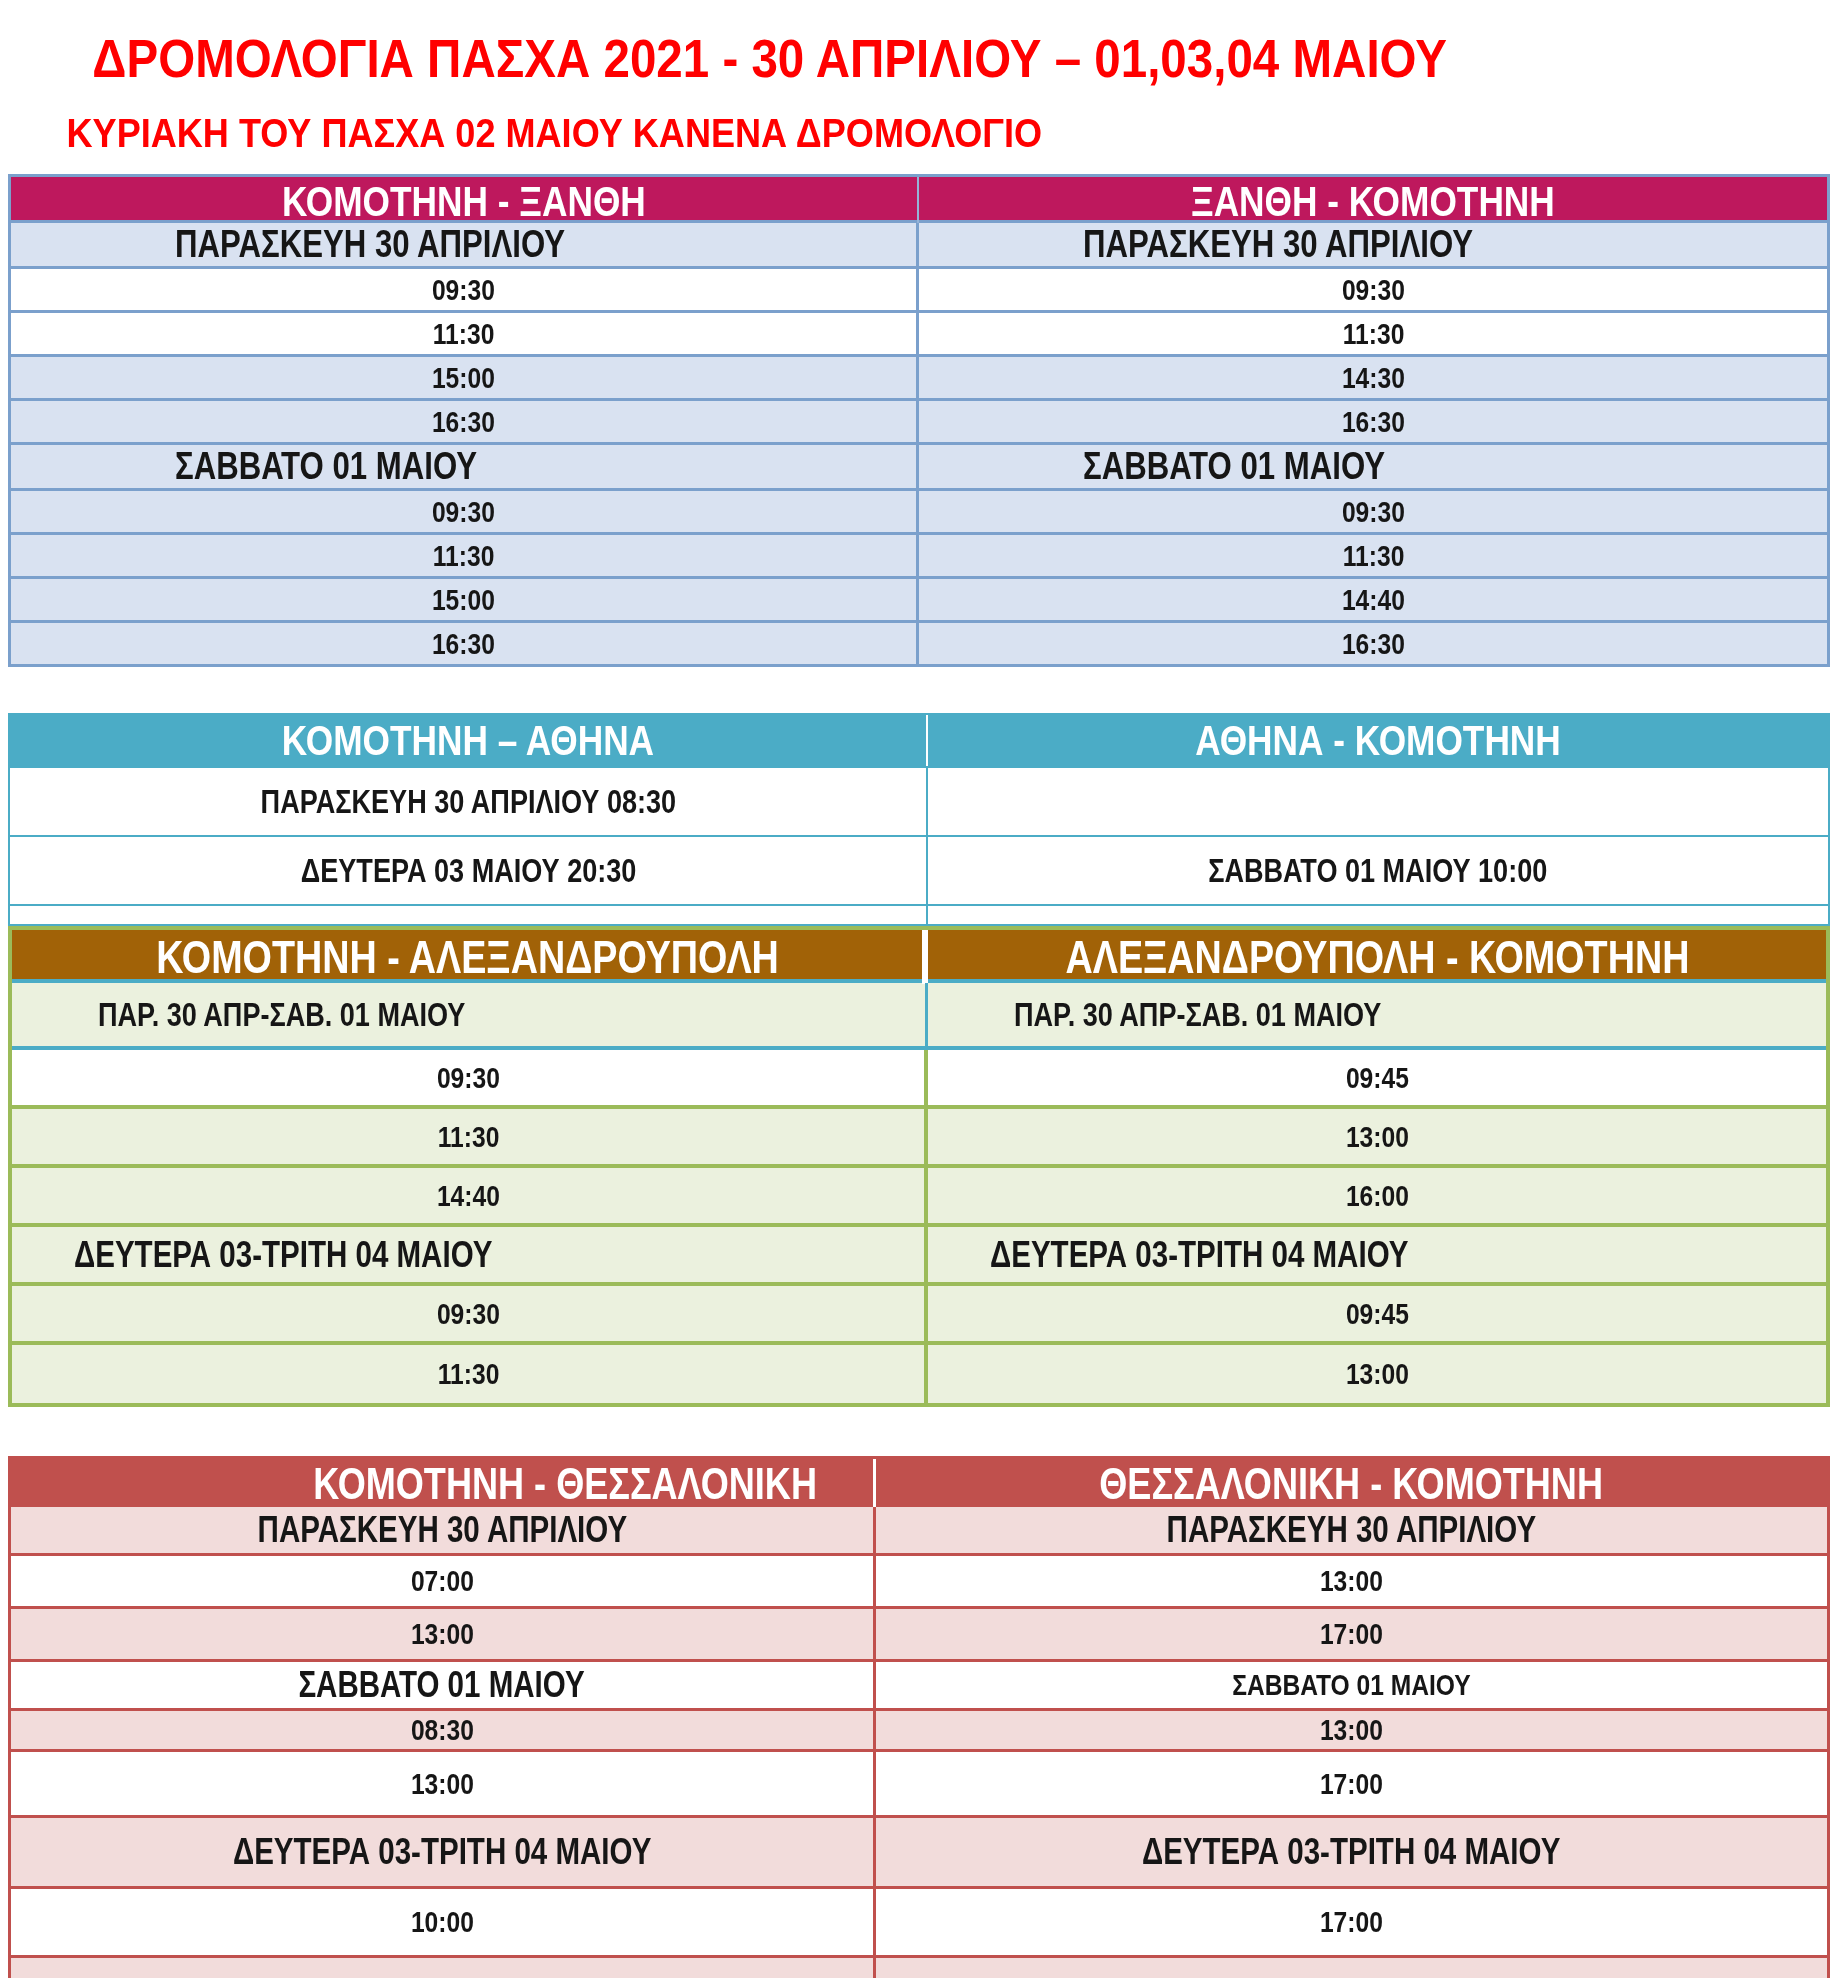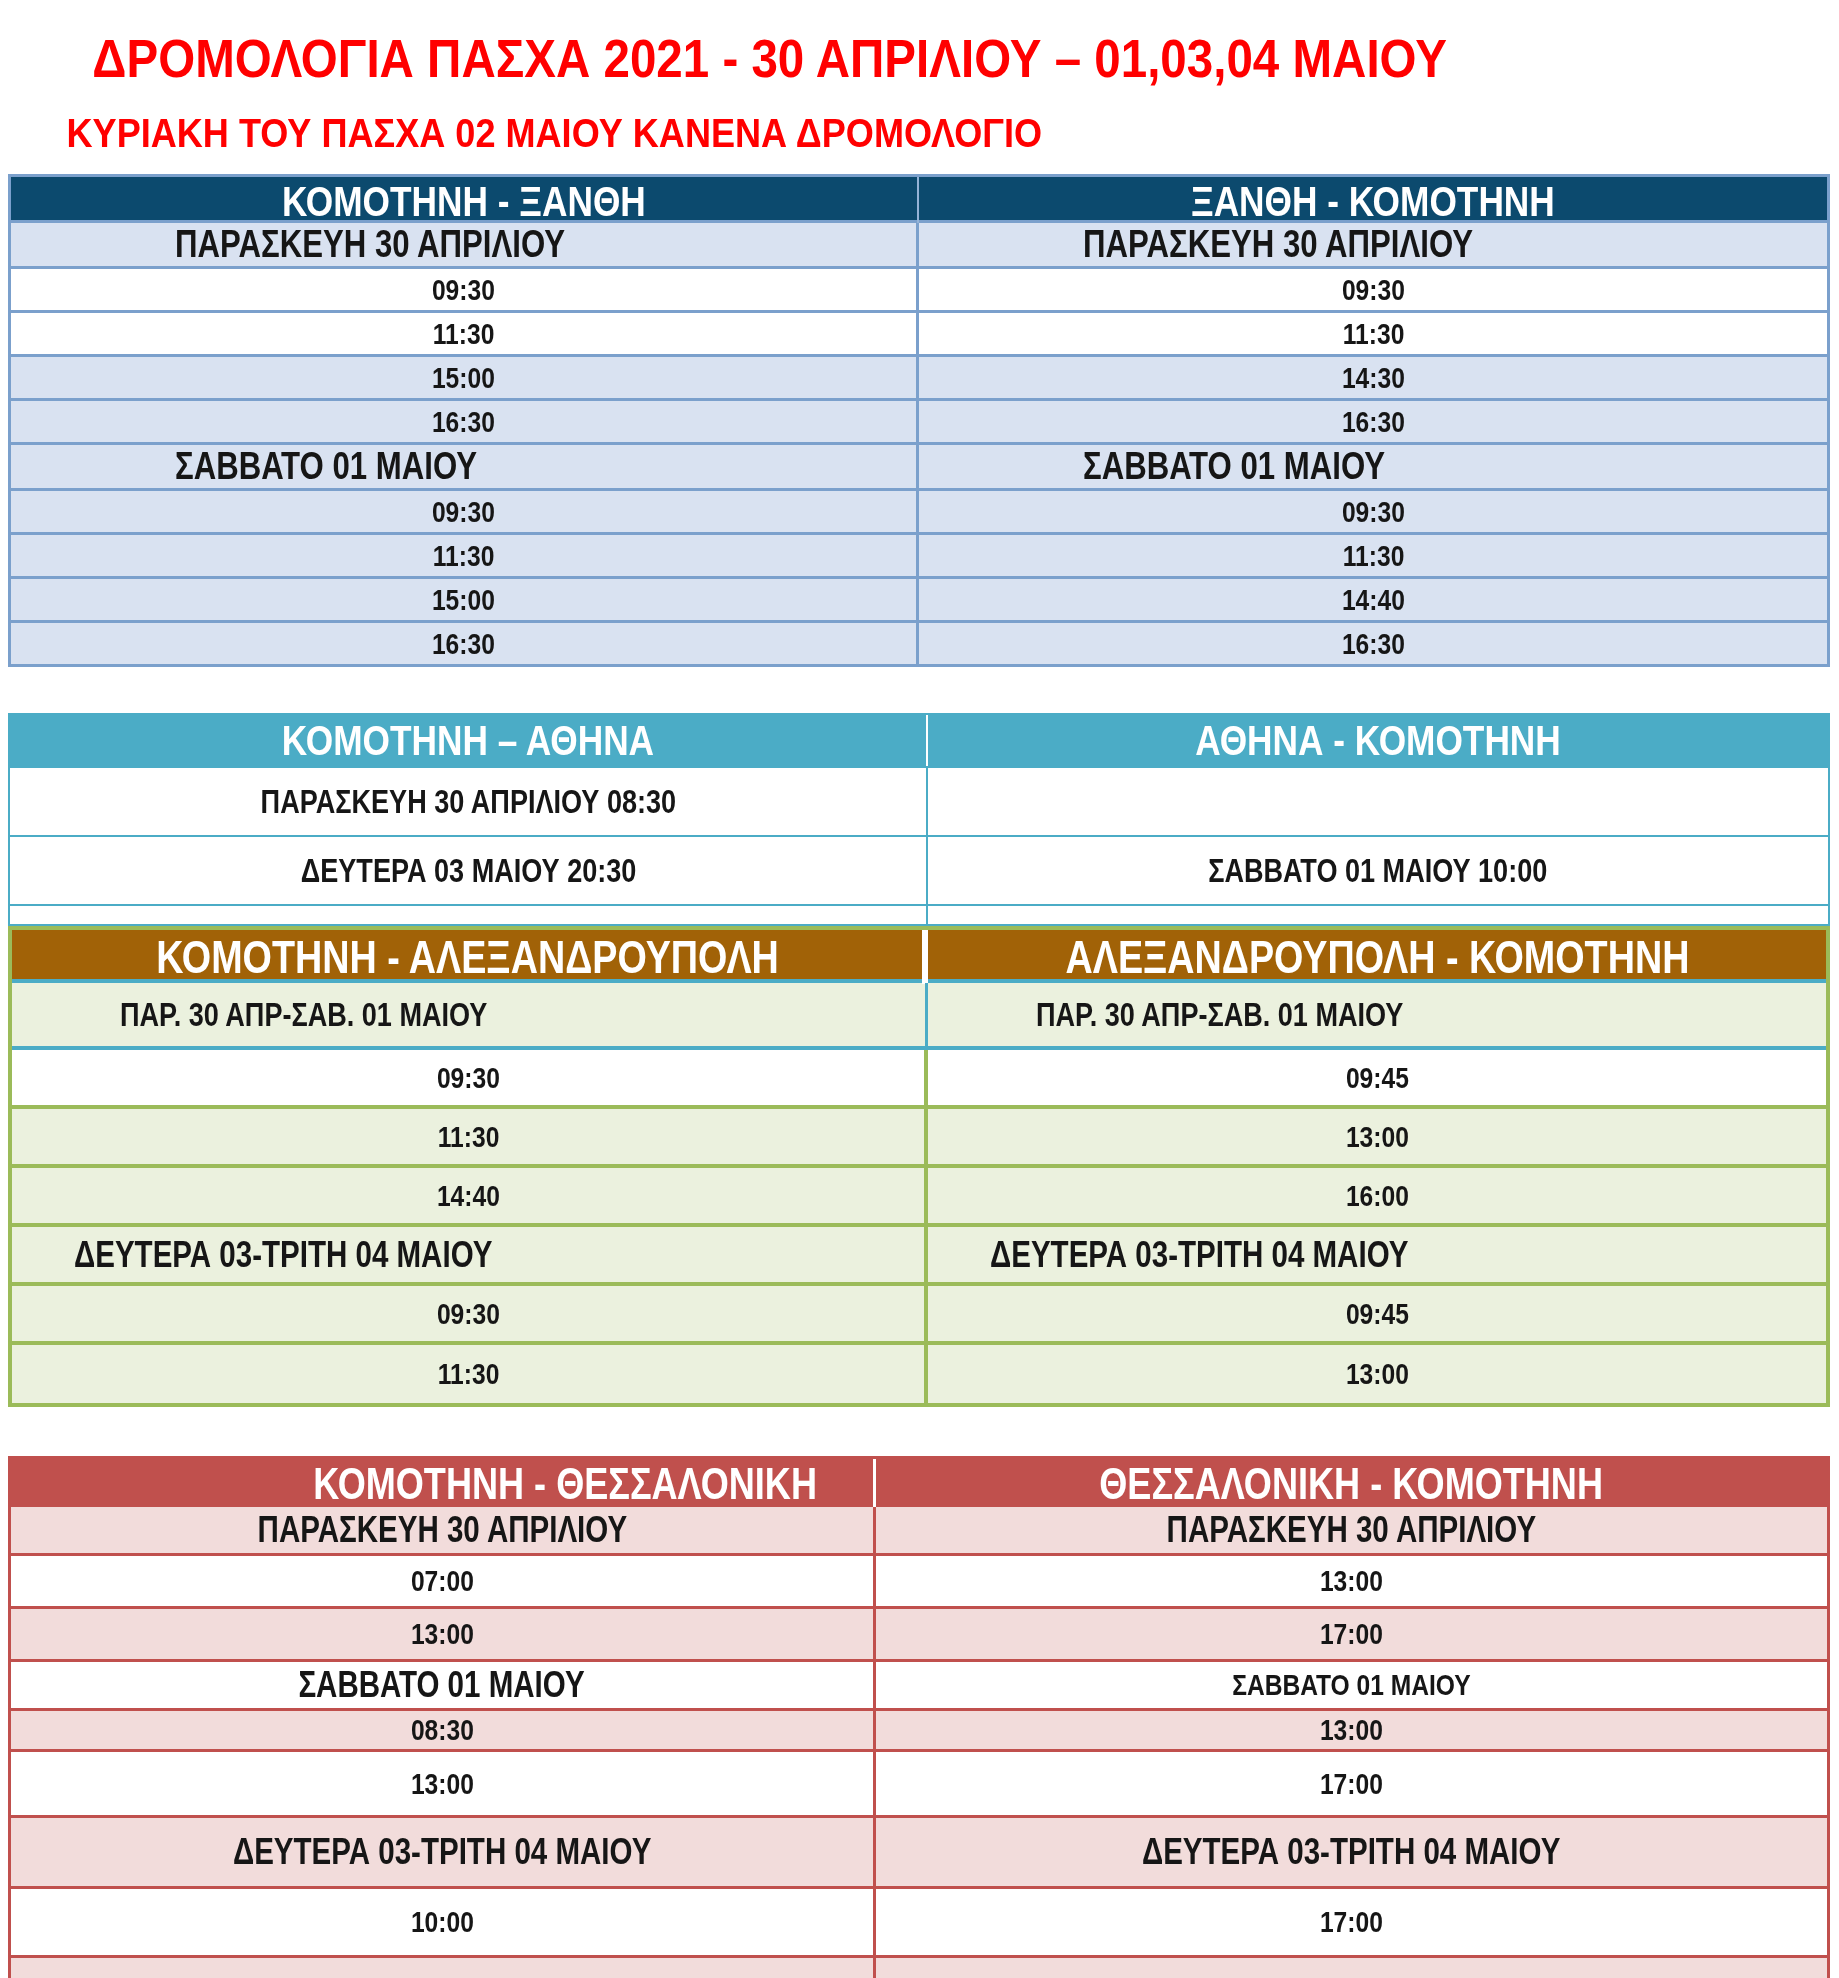--- a/index.html
+++ b/index.html
@@ -13,39 +13,39 @@
   .tl2 { font-size:41px; line-height:72px; }
   .tl > span { display:inline-block; transform:scaleX(0.88); white-space:nowrap; }
 
   .tbl { margin-left:8.2px; width:1822px; box-sizing:border-box; }
   .row { display:grid; box-sizing:border-box; }
   .cell { display:flex; align-items:center; justify-content:center; box-sizing:border-box; overflow:visible; }
   .cell > span { display:inline-block; transform:scaleX(0.82); transform-origin:center center; white-space:nowrap; }
   .cell.left { justify-content:flex-start; }
   .cell.left > span { transform-origin:left center; }
   .pl200 { padding-left:164px; }
-  .pl145 { padding-left:108px; }
+  .pl145 { padding-left:86px; }
   .pl75  { padding-left:62px; }
 
   .f-hdr  { font-size:43px; }
   .f-hdr3 { font-size:46px; }
   .f-hdr4 { font-size:44px; }
   .f-day  { font-size:38px; }
   .f-time { font-size:30px; }
   .f-teal { font-size:33px; }
   .f-par  { font-size:33px; }
   .f-dey  { font-size:36px; }
   .f-sm   { font-size:30px; }
 
   
   .t1 { margin-top:5px; border:3.3px solid #7BA0CC; }
   .t1 .row { grid-template-columns:50% 50%; border-bottom:3.3px solid #7BA0CC; }
   .t1 .row.last { border-bottom:none; }
   .t1 .cell:first-child { border-right:3.3px solid #7BA0CC; }
-  .t1 .hdr { background:#0c4a6e; color:#ffffff; }
+  .t1 .hdr { background:#be185d; color:#ffffff; }
   .t1 .hdr .cell:first-child { border-right:2.5px solid #95B3D7; }
   .t1 .band { background:#D9E2F1; }
   .t1 .white { background:#ffffff; }
 
   
   .t2 { margin-top:46px; border:2.5px solid #4BACC6; }
   .t2 .row { grid-template-columns:50.5% 49.5%; border-bottom:2.5px solid #4BACC6; }
   .t2 .row.last { border-bottom:none; }
   .t2 .cell:first-child { border-right:2.5px solid #4BACC6; }
   .t2 .hdr { background:#4BACC6; color:#ffffff; }

